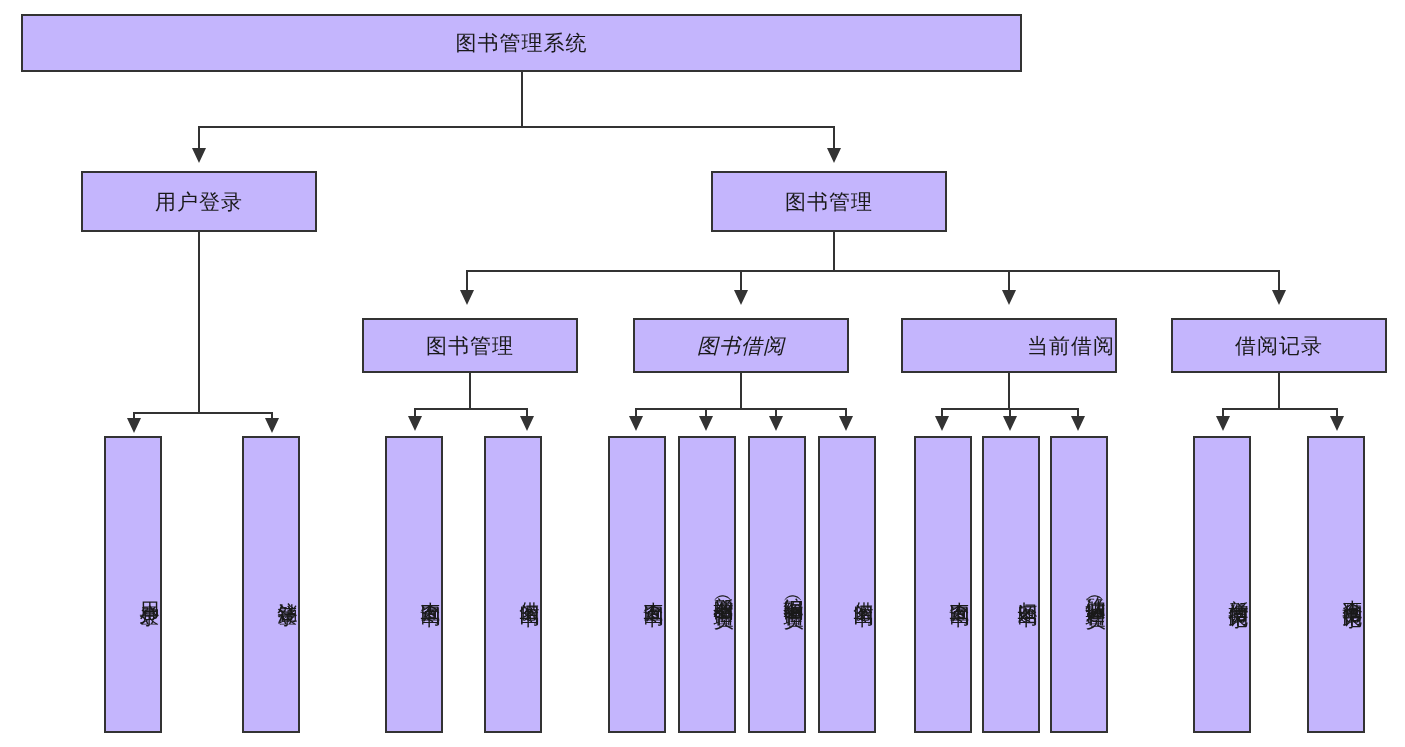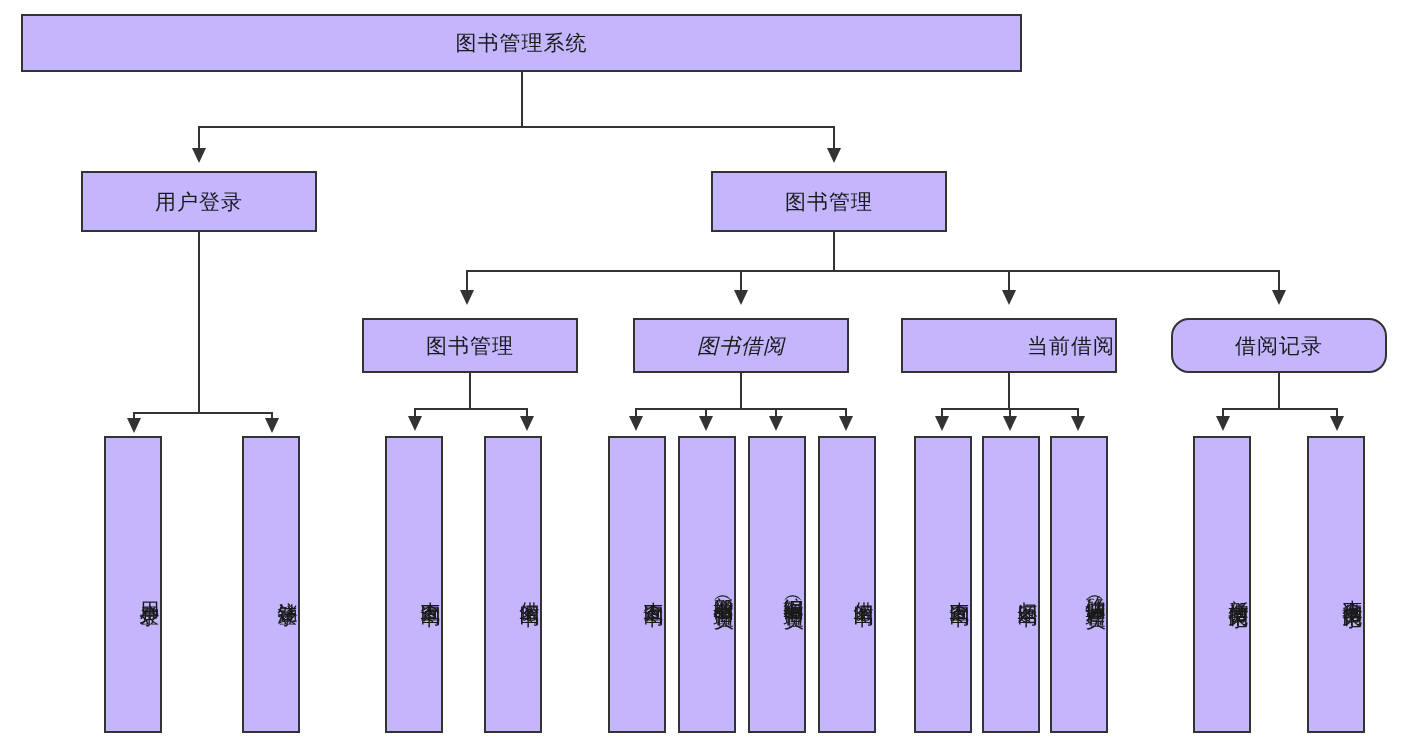--- a/index.html
+++ b/index.html
@@ -112,21 +112,21 @@
 
   <div class="node h" style="left:362px; top:318px; width:216px; height:55px;">
     <span>图书管理</span>
   </div>
   <div class="node h" style="left:633px; top:318px; width:216px; height:55px;font-style:italic;">
     <span>图书借阅</span>
   </div>
   <div class="node h" style="left:901px; top:318px; width:216px; height:55px;justify-content:flex-end;">
     <span>当前借阅</span>
   </div>
-  <div class="node h" style="left:1171px; top:318px; width:216px; height:55px;border-radius:18px;">
+  <div class="node h" style="left:1171px; top:318px; width:216px; height:55px;">
     <span>借阅记录</span>
   </div>
 
   <div class="ln vt" style="left:469px; top:373px; height:37px;"></div>
   <div class="ln hz" style="left:414px; top:408px; width:114px;"></div>
   <div class="ln vt" style="left:414px; top:408px; height:10px;"></div>
   <div class="arrow" style="left:408px; top:416px;"></div>
   <div class="ln vt" style="left:526px; top:408px; height:10px;"></div>
   <div class="arrow" style="left:520px; top:416px;"></div>
 

